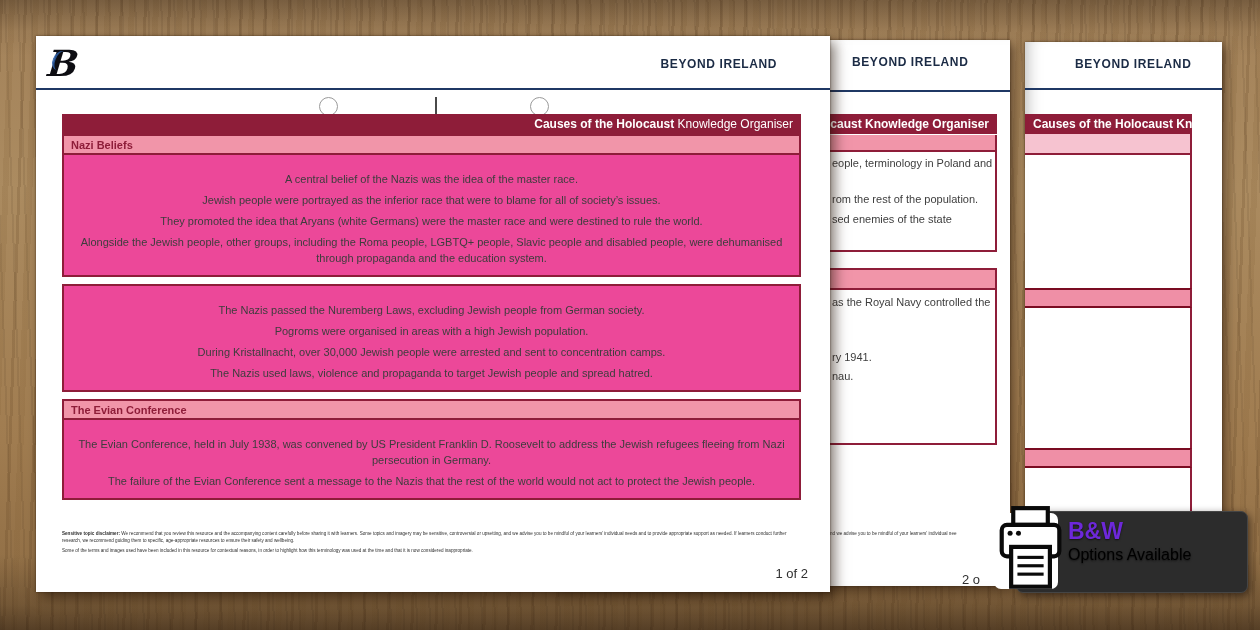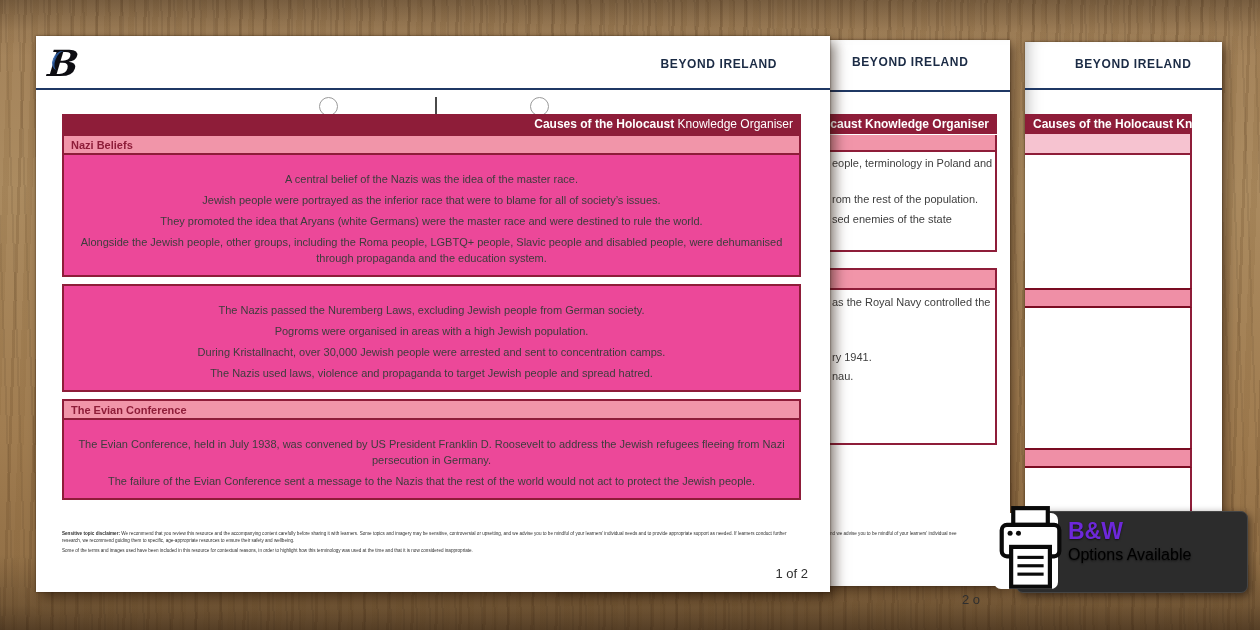--- a/index.html
+++ b/index.html
@@ -95,21 +95,21 @@
   <div id="p2-body1"></div>
   <span class="frag" style="top:117px;">eople, terminology in Poland and</span>
   <span class="frag" style="top:153px;">rom the rest of the population.</span>
   <span class="frag" style="top:173px;">sed enemies of the state</span>
   <div id="p2-s2head"></div>
   <div id="p2-body2"></div>
   <span class="frag" style="top:256px;">as the Royal Navy controlled the</span>
   <span class="frag" style="top:311px;">ry 1941.</span>
   <span class="frag" style="top:330px;">nau.</span>
   <span class="frag-tiny" style="top:491px;">nd we advise you to be mindful of your learners’ individual nee</span>
-  <span class="page-num" style="left:410px; top:552px;">2 o</span>
+  <span class="page-num" style="left:410px; top:532px;">2 o</span>
 </div>
 
 <div class="page" id="page1">
   <span id="p1-logo">B</span>
   <div class="hdr-circle" style="left:283px;"></div>
   <div class="hdr-bar" style="left:399px;"></div>
   <div class="hdr-circle" style="left:494px;"></div>
   <span class="brand-text" style="right:53px; top:21px;">BEYOND IRELAND</span>
   <div class="navy-rule" style="top:52px;"></div>
 

